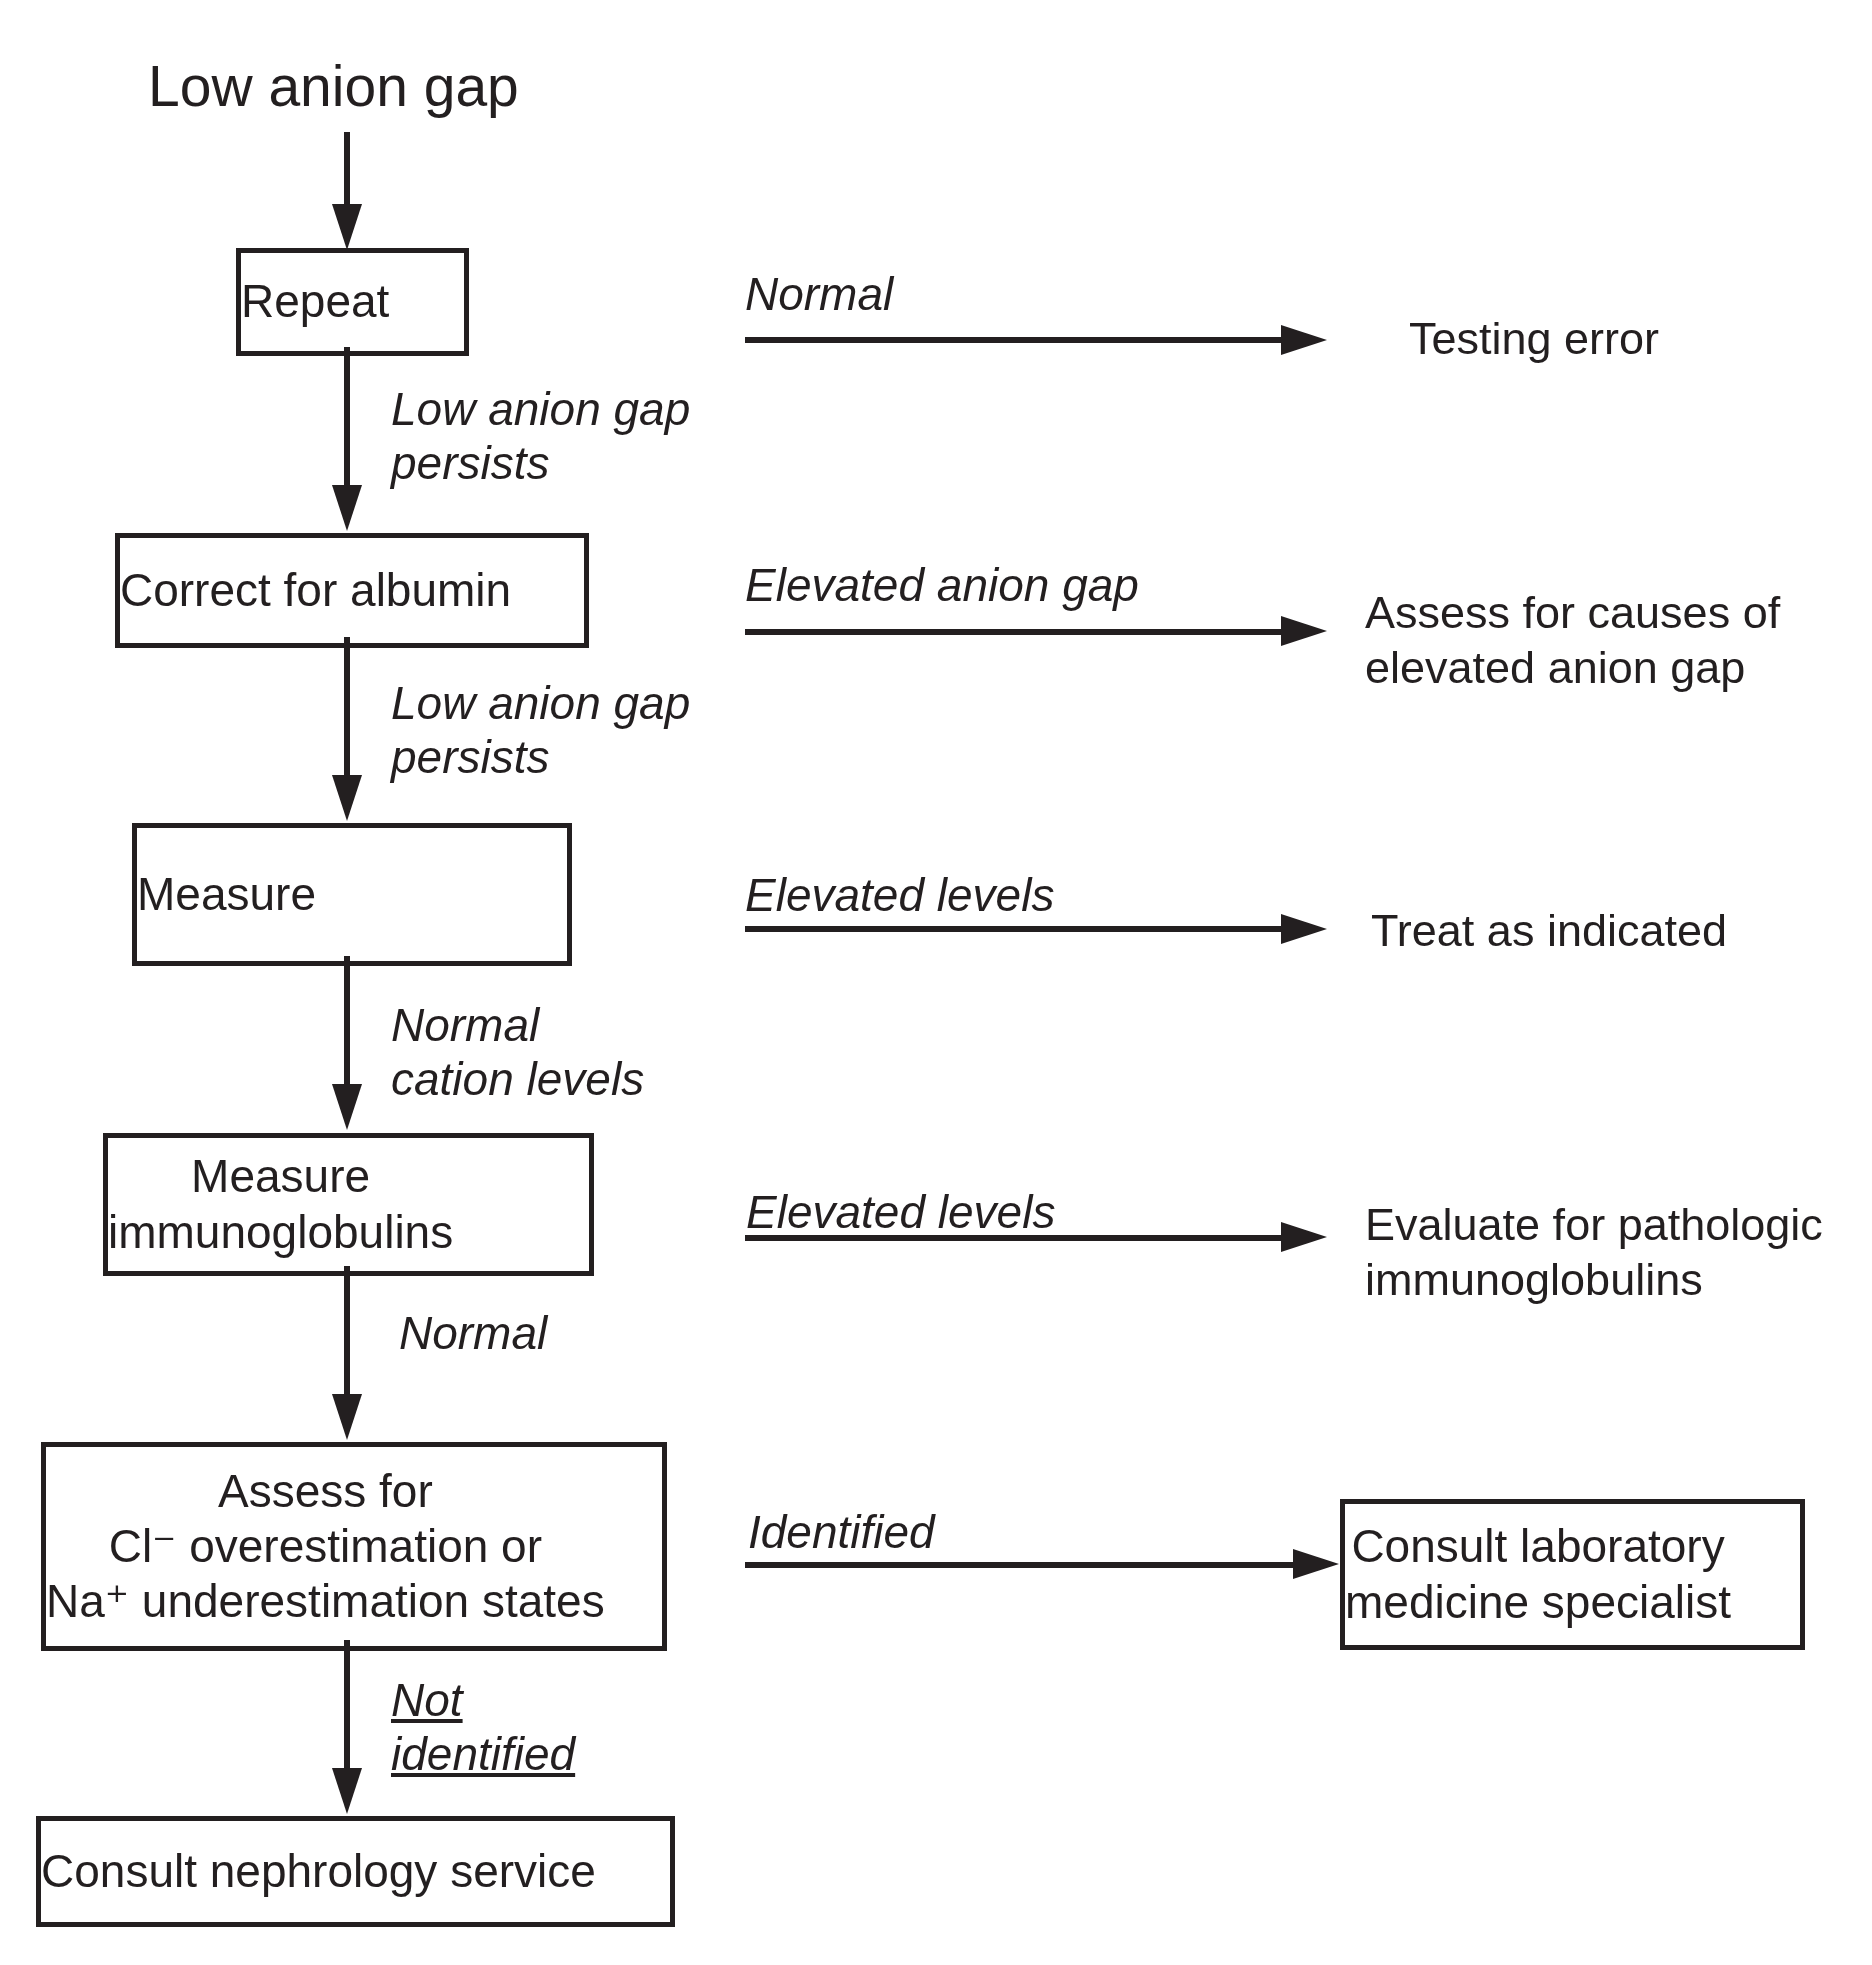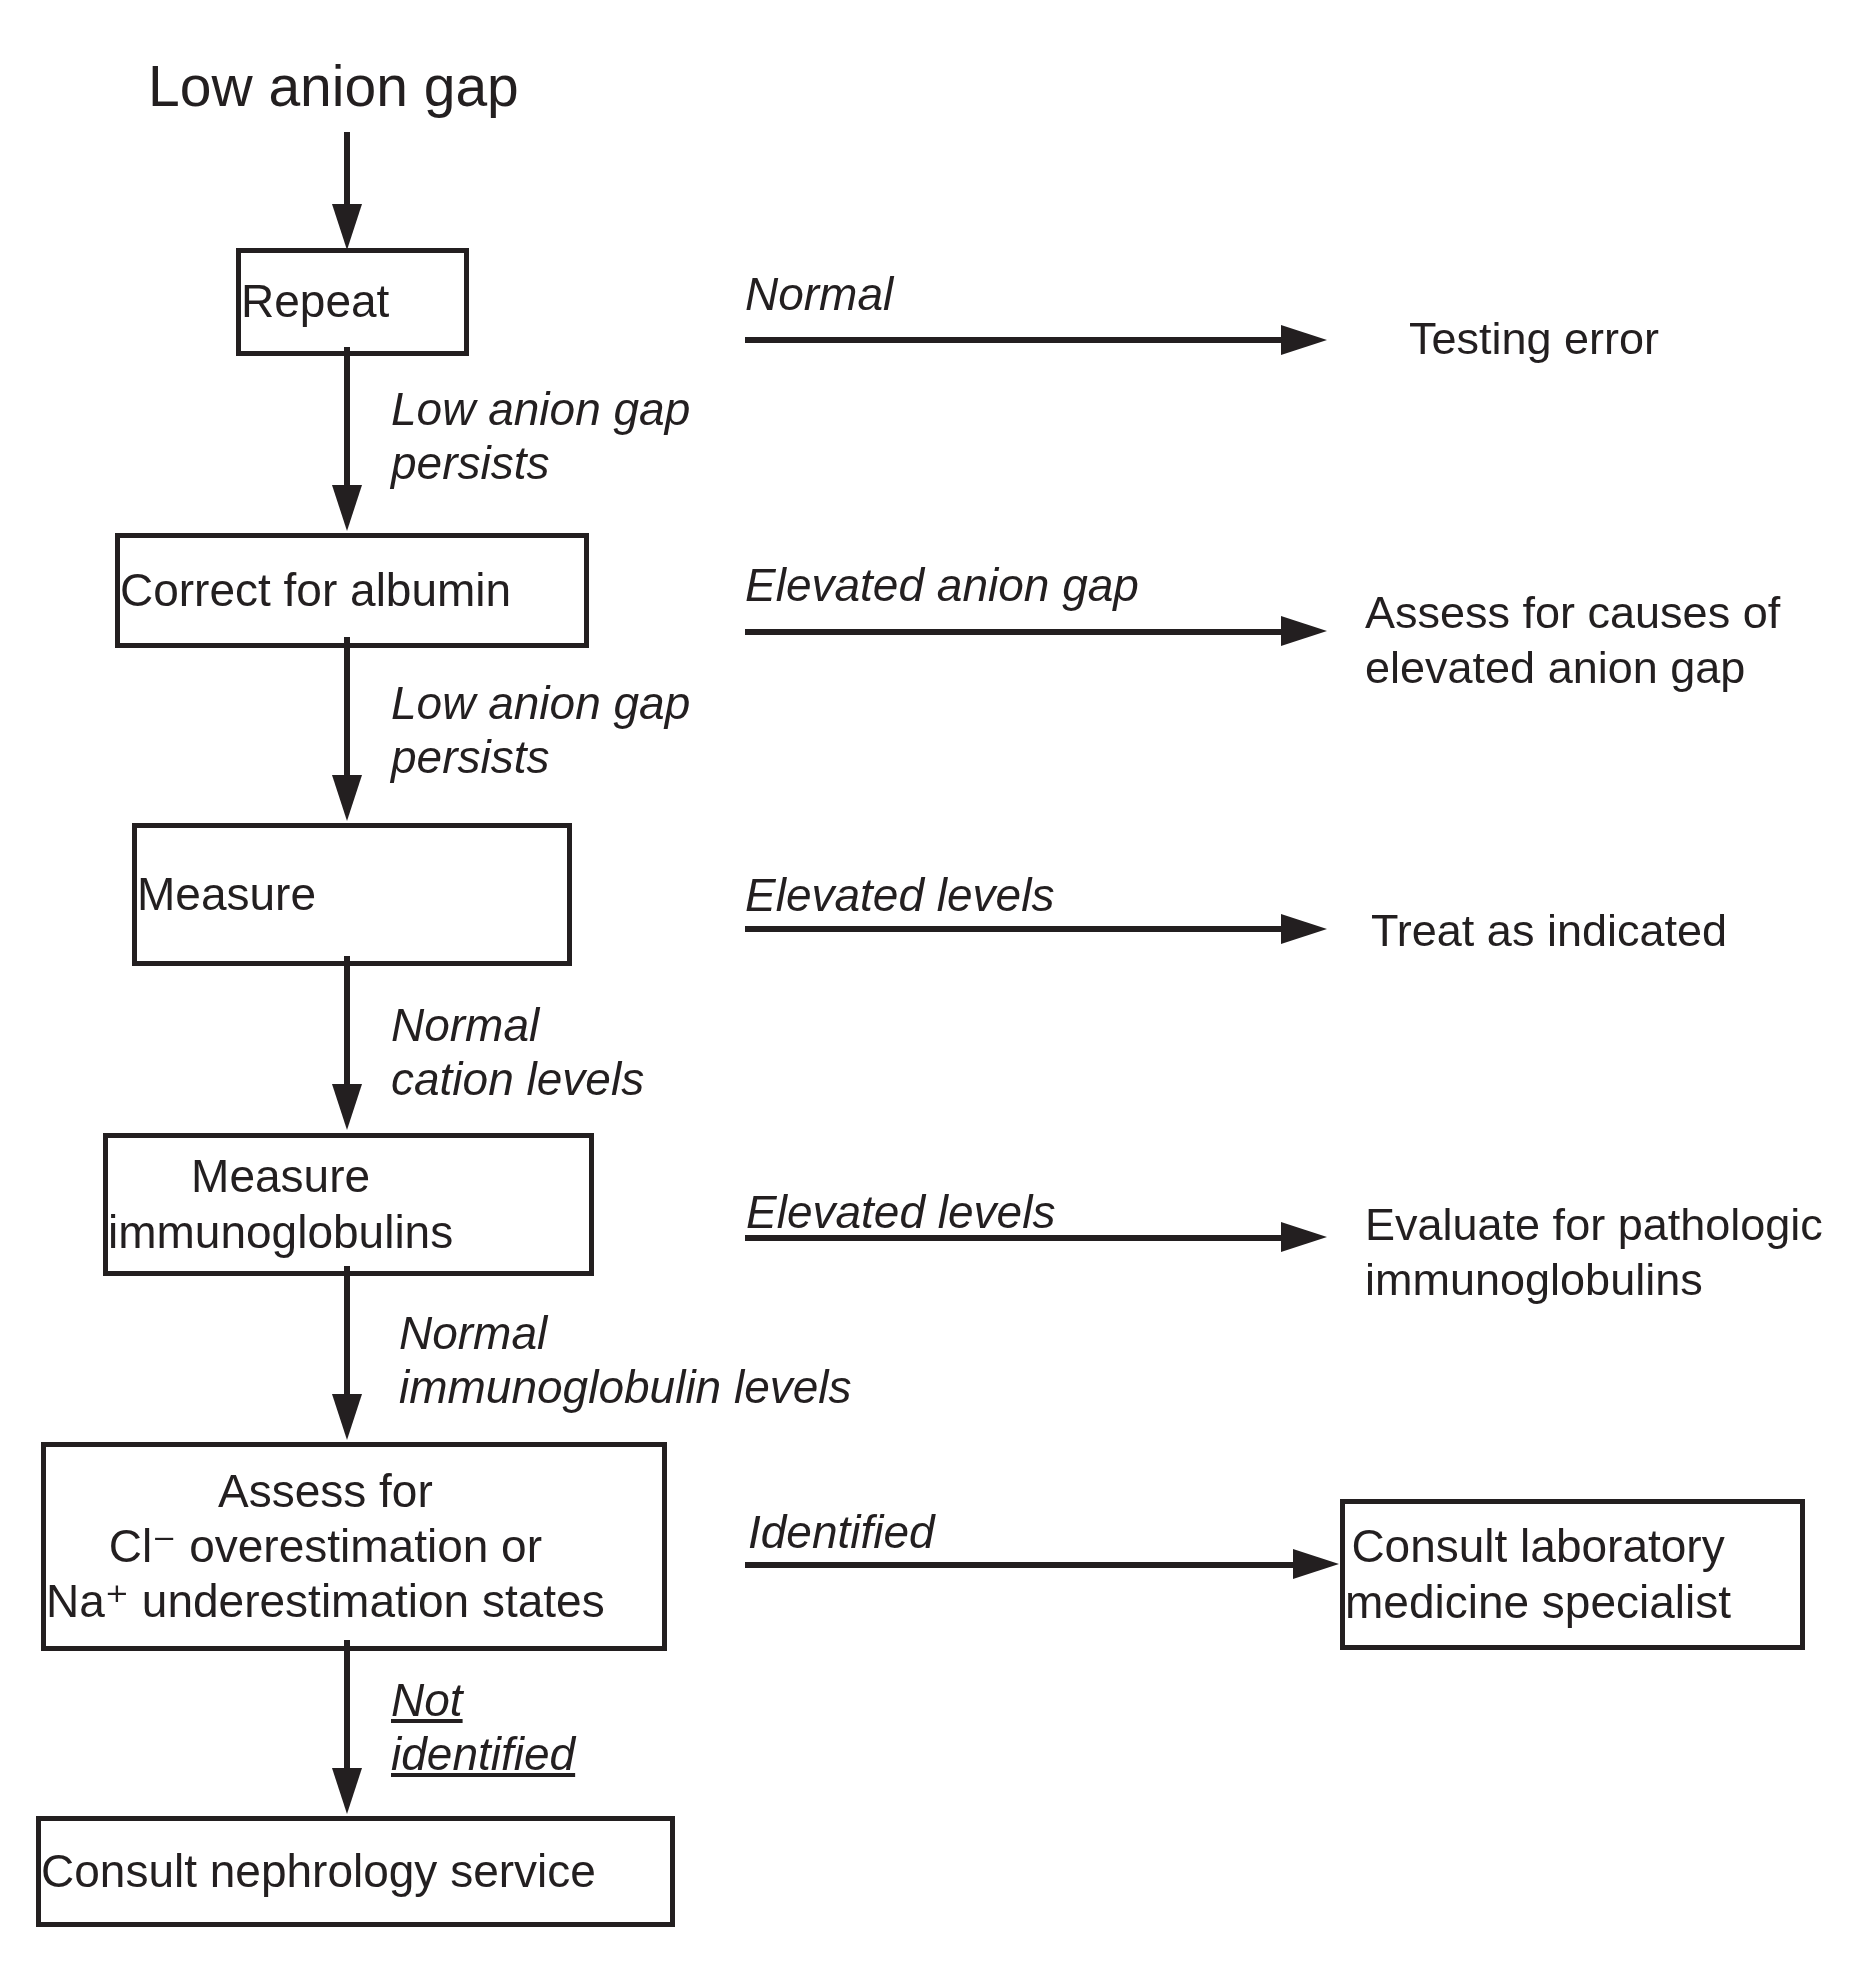--- a/index.html
+++ b/index.html
@@ -135,21 +135,20 @@
     <div class="hline" style="left:745px;top:1235px;width:536px;"></div>
     <div class="head-right" style="left:1281px;top:1222px;"></div>
   </div>
   <div class="outcome" style="left:1365px;top:1198px;">
     <span class="ln">Evaluate for pathologic</span>
     <span class="ln">immunoglobulins</span>
   </div>
 
   <div class="edge-label" style="left:399px;top:1306px;">
     <span class="ln">Normal</span>
-    <span class="ln">immunoglobulin levels</span>
   </div>
   <div>
     <div class="vline" style="left:344px;top:1266px;height:130px;"></div>
     <div class="head-down" style="left:332px;top:1394px;"></div>
   </div>
 
   <div class="node" style="left:41px;top:1442px;width:616px;height:199px;">
     <div>
       <span class="ln">Assess for</span>
       <span class="ln">Cl⁻ overestimation or</span>

